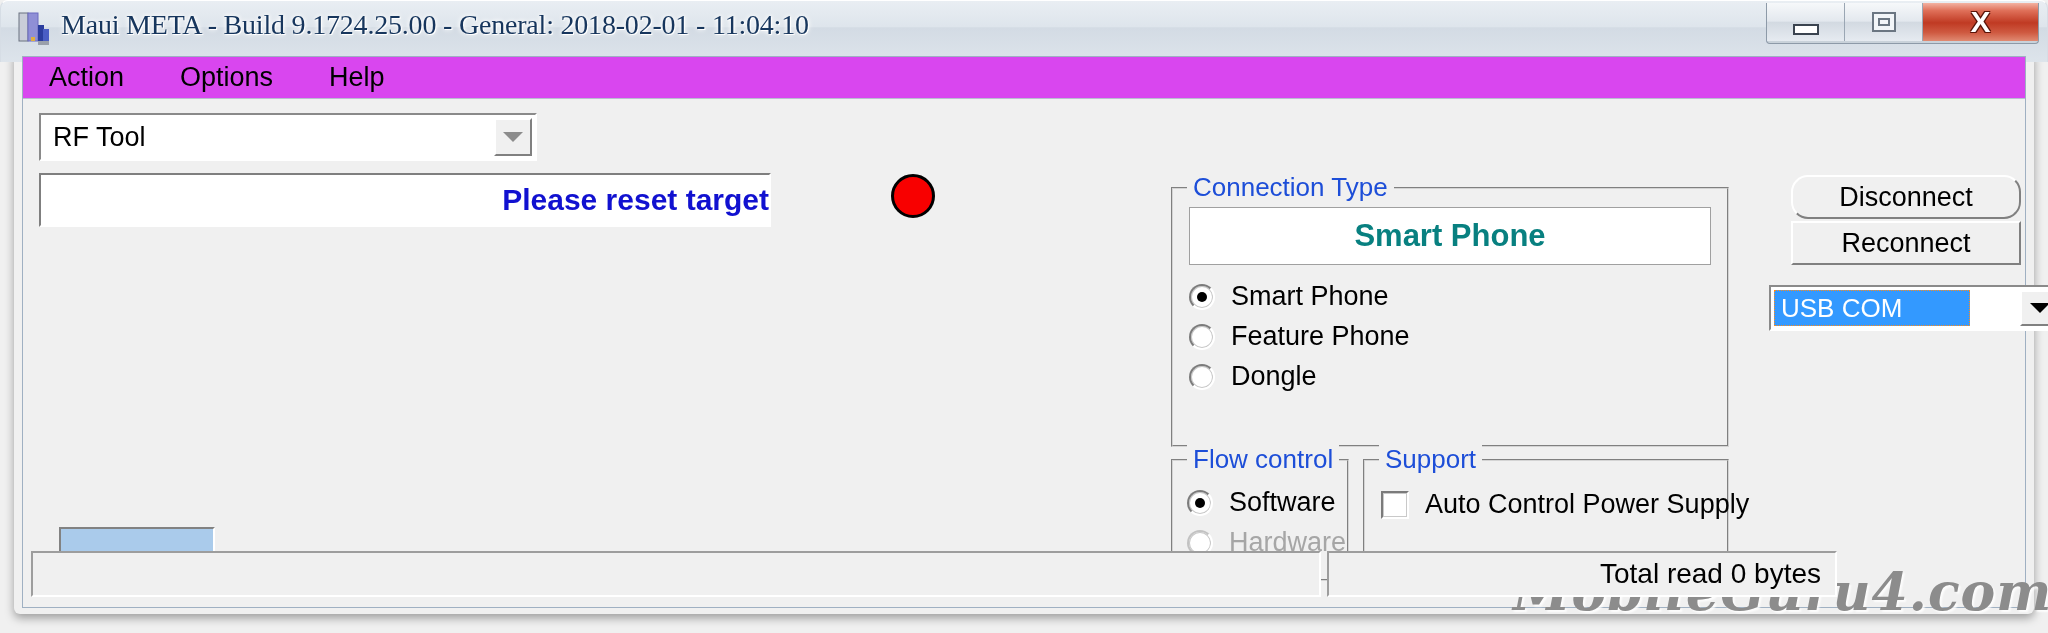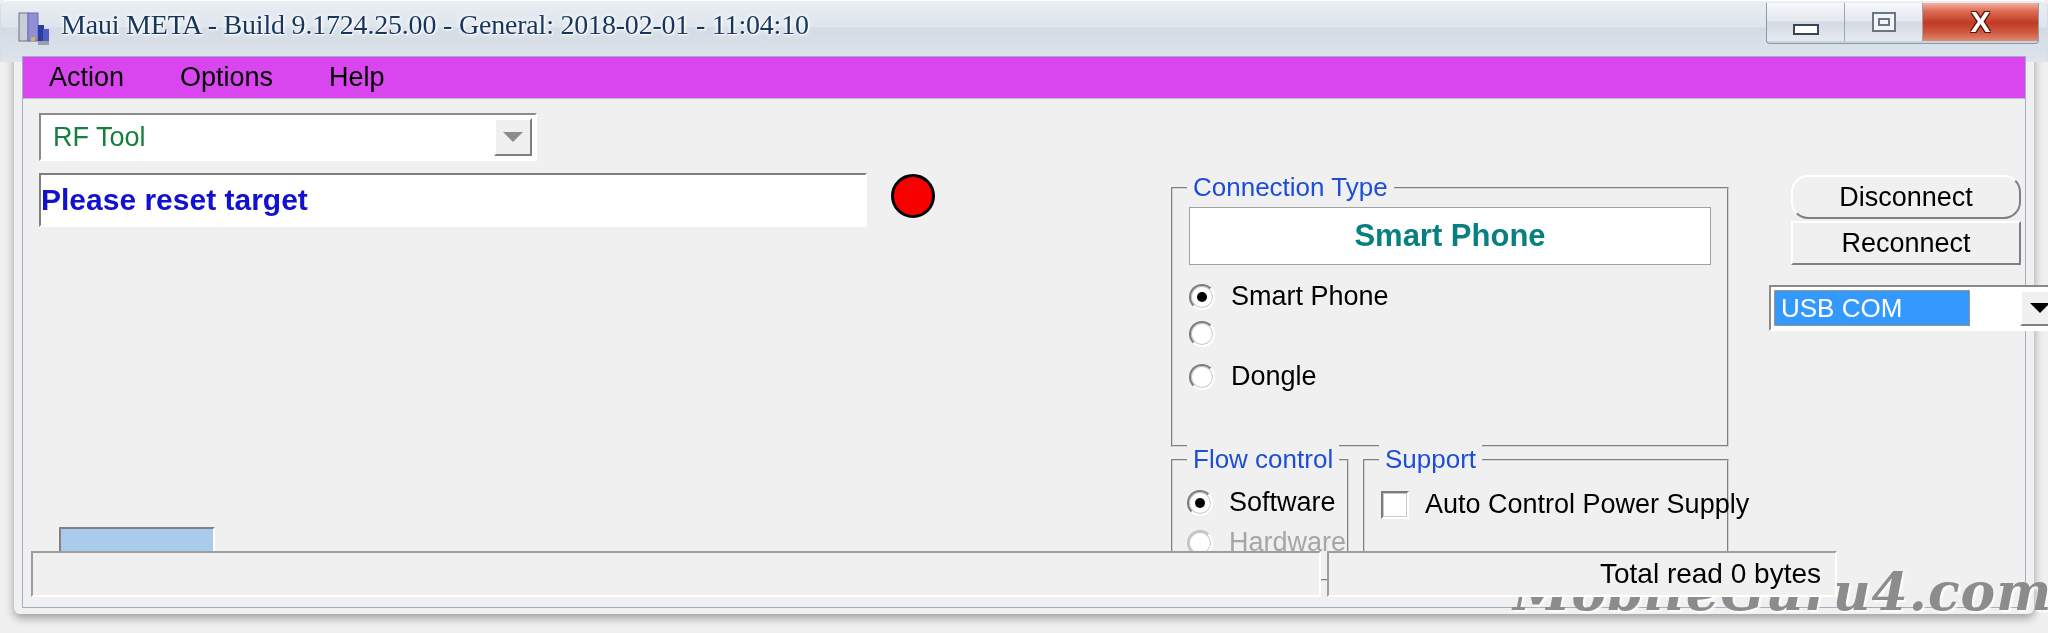--- a/index.html
+++ b/index.html
@@ -154,21 +154,21 @@
     width: 498px; height: 48px;
     background: #ffffff;
     border: 2px solid;
     border-color: #8a8a8a #ffffff #ffffff #8a8a8a;
     box-sizing: border-box;
   }
   .combo-tool .val {
     position: absolute;
     left: 12px; top: 7px;
     font-size: 27px;
-    color: #15803d;
+    color: #000000;
   }
   .combo-arrow-btn {
     position: absolute;
     right: 3px; top: 3px;
     width: 38px; height: 38px;
     background: #f0f0f0;
     border: 2px solid;
     border-color: #ffffff #808080 #808080 #ffffff;
     box-sizing: border-box;
   }
@@ -179,28 +179,28 @@
     width: 0; height: 0;
     border-left: 10px solid transparent;
     border-right: 10px solid transparent;
     border-top: 10px solid #8c8c8c;
   }
   .arrow-down.dark { border-top-color: #000000; }
 
   .status-box {
     position: absolute;
     left: 16px; top: 116px;
-    width: 828px; height: 54px;
+    width: 732px; height: 54px;
     background: #ffffff;
     border: 2px solid;
     border-color: #7f7f7f #ffffff #ffffff #7f7f7f;
     box-sizing: border-box;
     display: flex;
     align-items: center;
-    justify-content: flex-start;
+    justify-content: flex-end;
   }
   .status-box .txt {
     font-size: 30px;
     font-weight: bold;
     color: #1111d0;
   }
 
   .led {
     position: absolute;
     left: 868px; top: 117px;
@@ -483,20 +483,21 @@
       <div class="conn-display">
         <span class="txt">Smart Phone</span>
       </div>
 
       <div class="radio-row" style="left:16px; top:92px;">
         <span class="radio-mark checked"></span>
         <span>Smart Phone</span>
       </div>
       <div class="radio-row" style="left:16px; top:132px;">
         <span class="radio-mark"></span>
+        <span>Feature Phone</span>
       </div>
       <div class="radio-row" style="left:16px; top:172px;">
         <span class="radio-mark"></span>
         <span>Dongle</span>
       </div>
     </div>
 
     <div class="group grp-flow">
       <span class="legend">Flow control</span>
 

